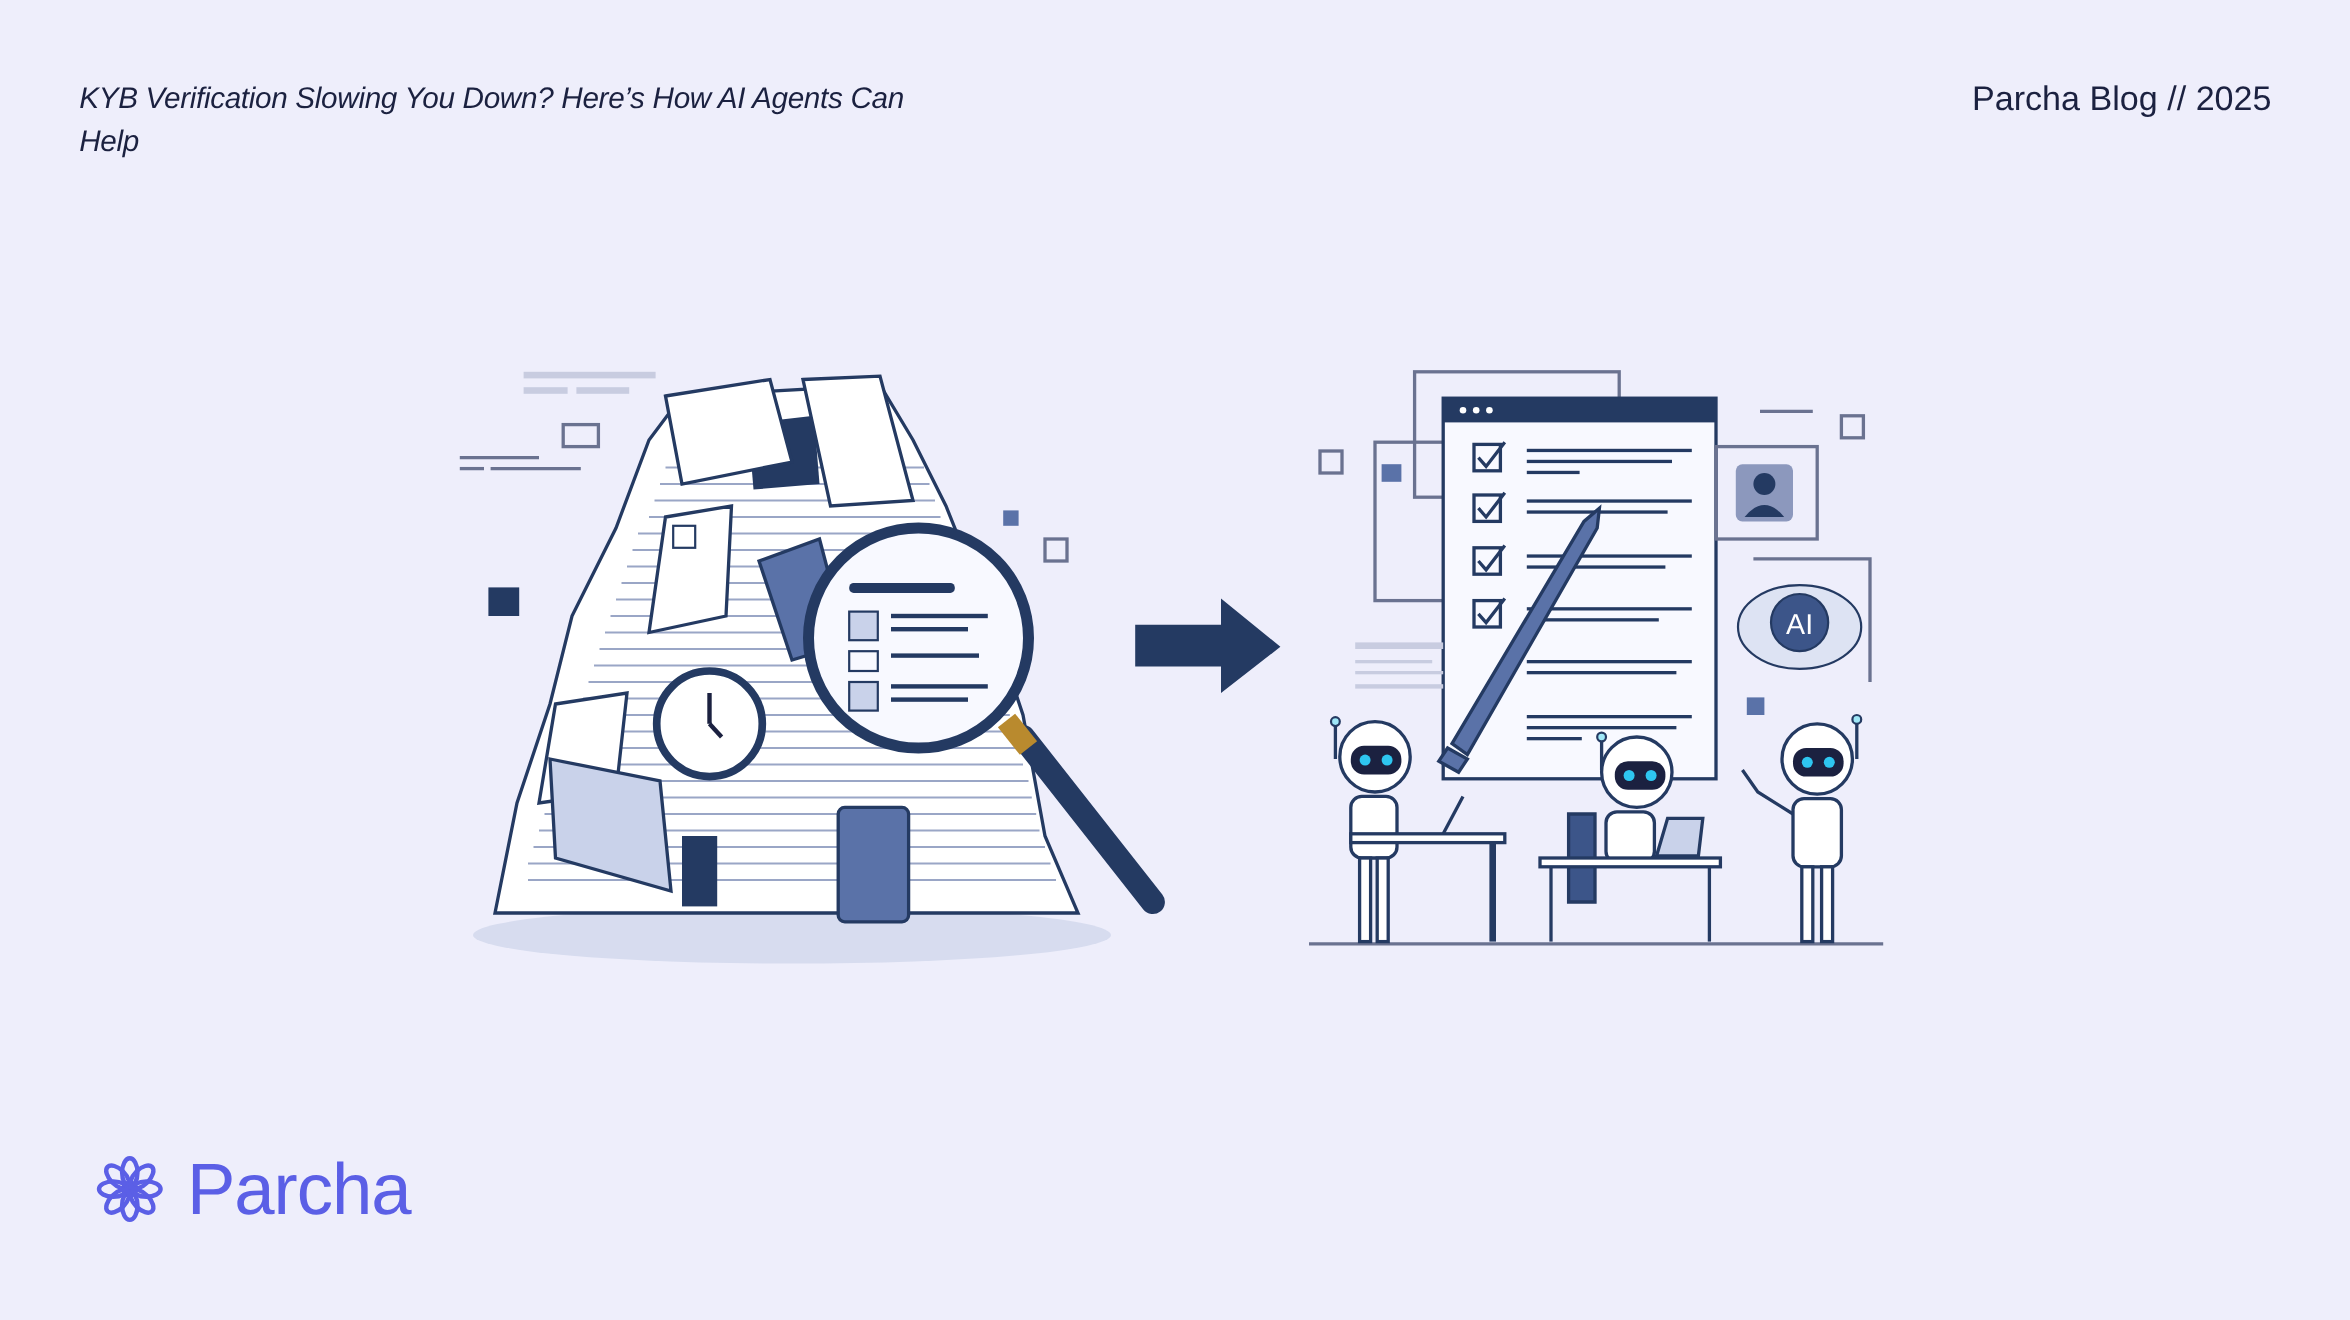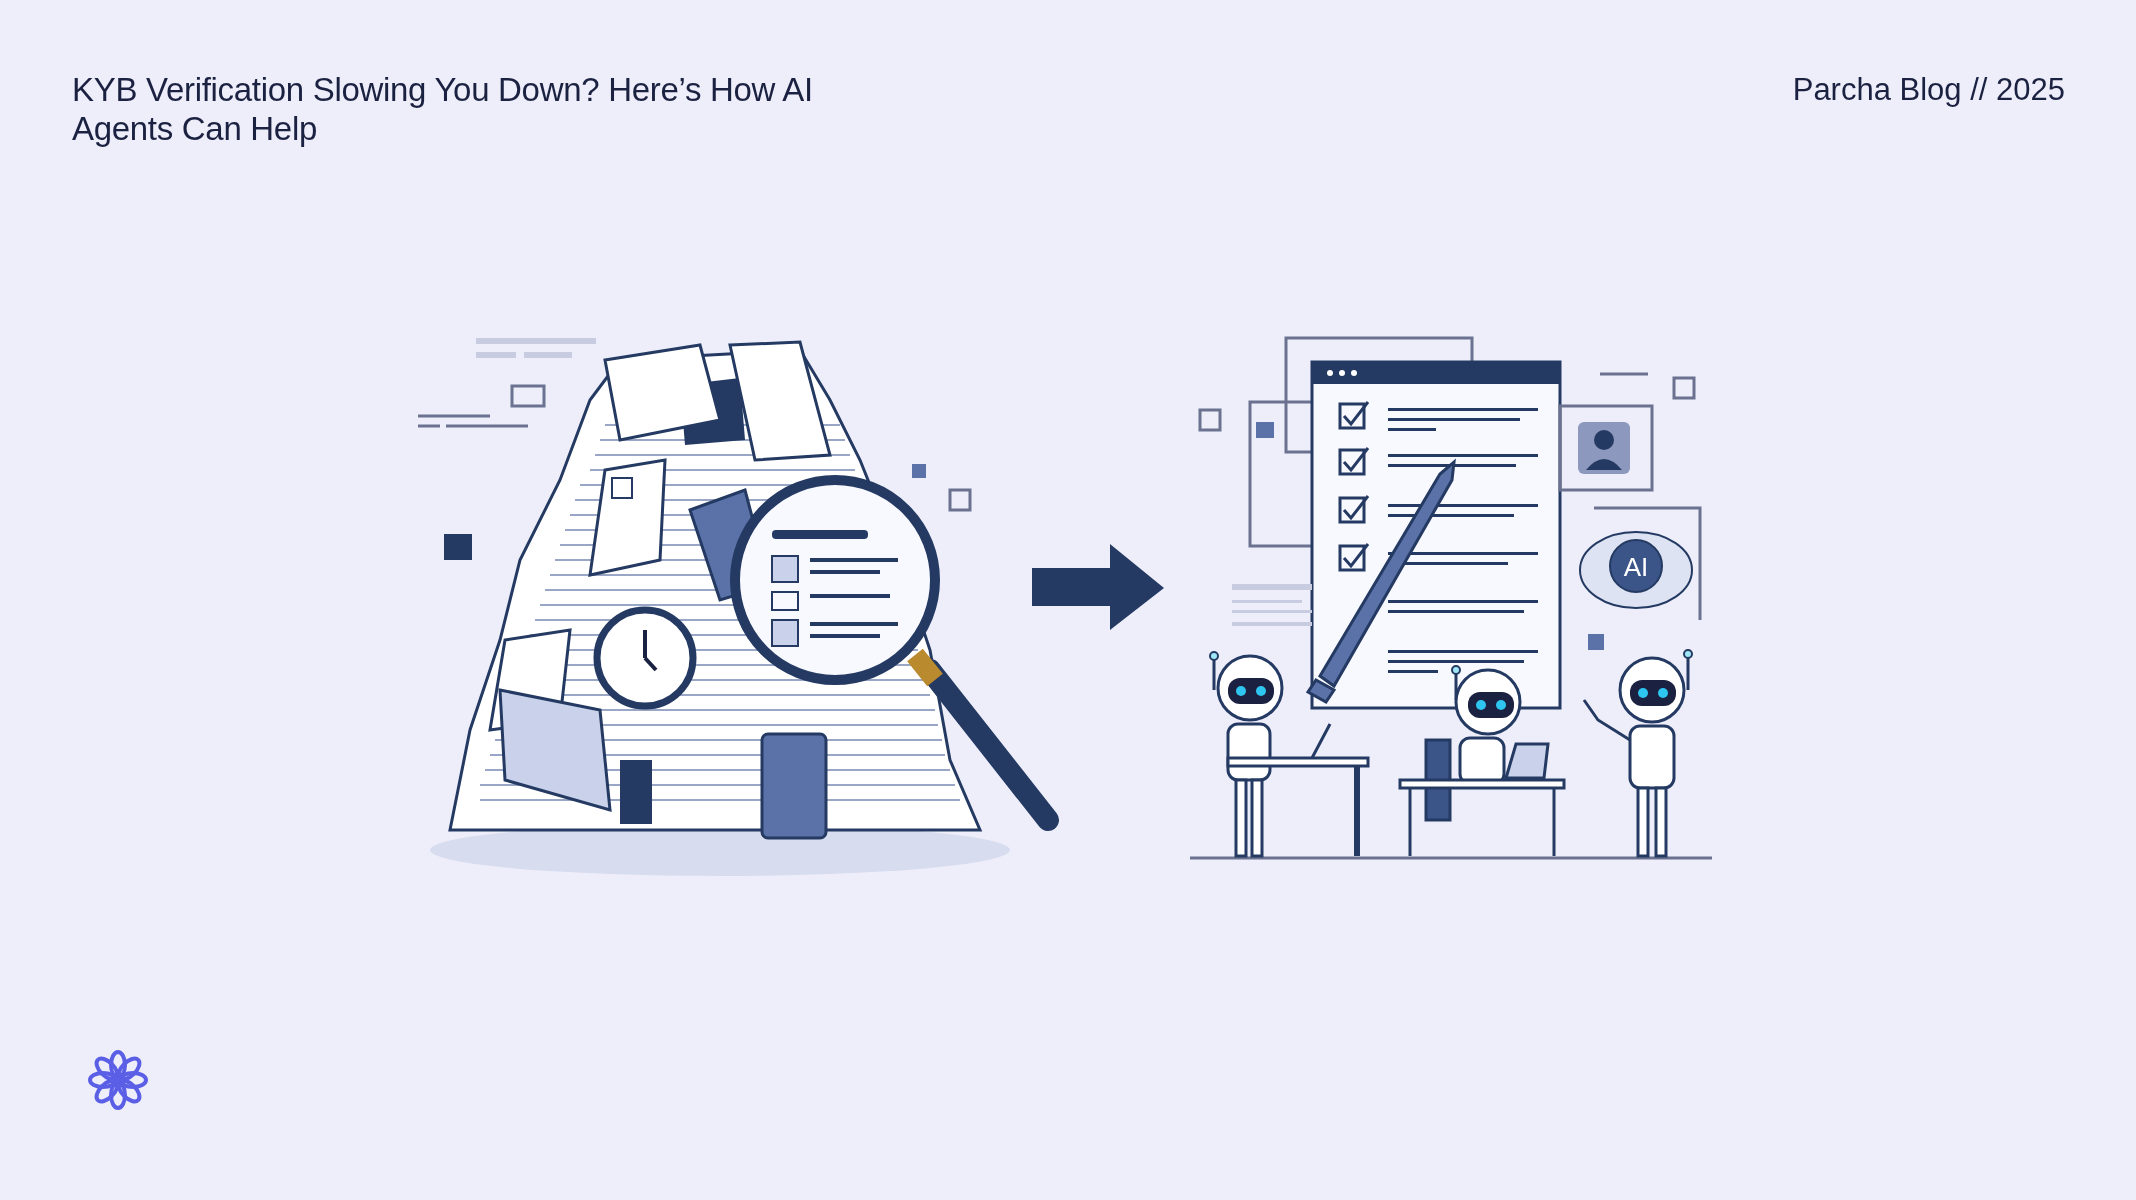--- a/index.html
+++ b/index.html
@@ -1,18 +1,18 @@
 <!DOCTYPE html>
 <html><head>
 <meta charset="utf-8">
 <style>
   html, body { margin:0; padding:0; }
   body { width:2136px; height:1200px; background:#eeeefb; position:relative; overflow:hidden;
          font-family:"Liberation Sans", "DejaVu Sans", sans-serif; color:#1b2140; }
-  .title { position:absolute; left:72px; top:70px; width:800px; font-size:33px; line-height:39px; color:#1b2140; letter-spacing:-0.3px; }
+  .title { position:absolute; left:72px; top:70px; width:800px; font-size:27px; line-height:39px; color:#1b2140; letter-spacing:-0.3px;font-style:italic; }
   .meta { position:absolute; right:71px; top:70px; font-size:31px; line-height:39px; color:#1b2140; }
   .brand { position:absolute; left:86px; top:1048px; display:flex; align-items:center; gap:20px; }
   .brand-name { font-size:66px; color:#5b5fe6; letter-spacing:-1px; line-height:1; }
   .illus { position:absolute; left:0; top:0; }
 </style>
 </head>
 <body>
 
 <div class="title">KYB Verification Slowing You Down? Here’s How AI Agents Can Help</div>
 <div class="meta">Parcha Blog // 2025</div>
@@ -213,13 +213,14 @@
       <ellipse cx="32" cy="17" rx="7" ry="13"></ellipse>
       <ellipse cx="32" cy="47" rx="7" ry="13"></ellipse>
       <ellipse cx="17" cy="32" rx="13" ry="7"></ellipse>
       <ellipse cx="47" cy="32" rx="13" ry="7"></ellipse>
       <ellipse cx="21" cy="21" rx="7" ry="13" transform="rotate(-45 21 21)"></ellipse>
       <ellipse cx="43" cy="43" rx="7" ry="13" transform="rotate(-45 43 43)"></ellipse>
       <ellipse cx="43" cy="21" rx="7" ry="13" transform="rotate(45 43 21)"></ellipse>
       <ellipse cx="21" cy="43" rx="7" ry="13" transform="rotate(45 21 43)"></ellipse>
     </g>
   </svg>
+  <span class="brand-name">Parcha</span>
 </div>
 
 </body></html>

